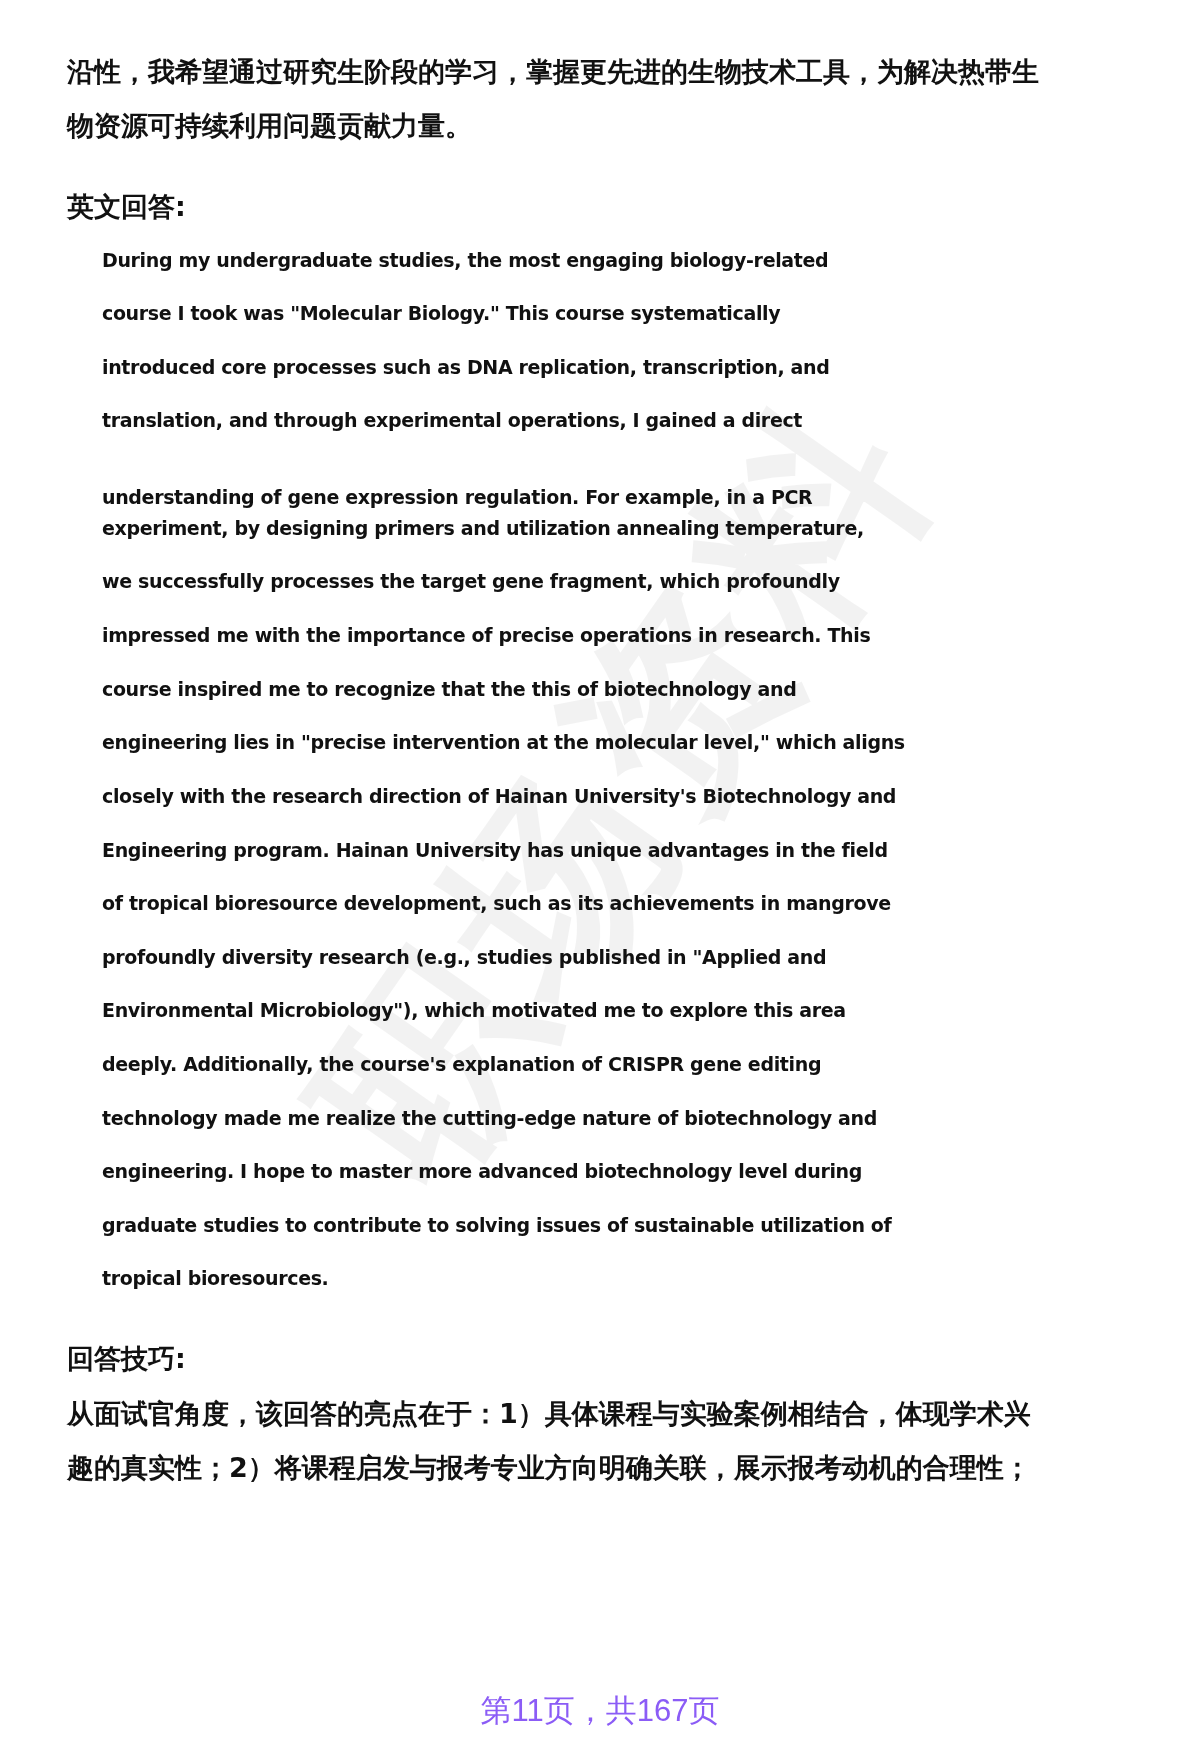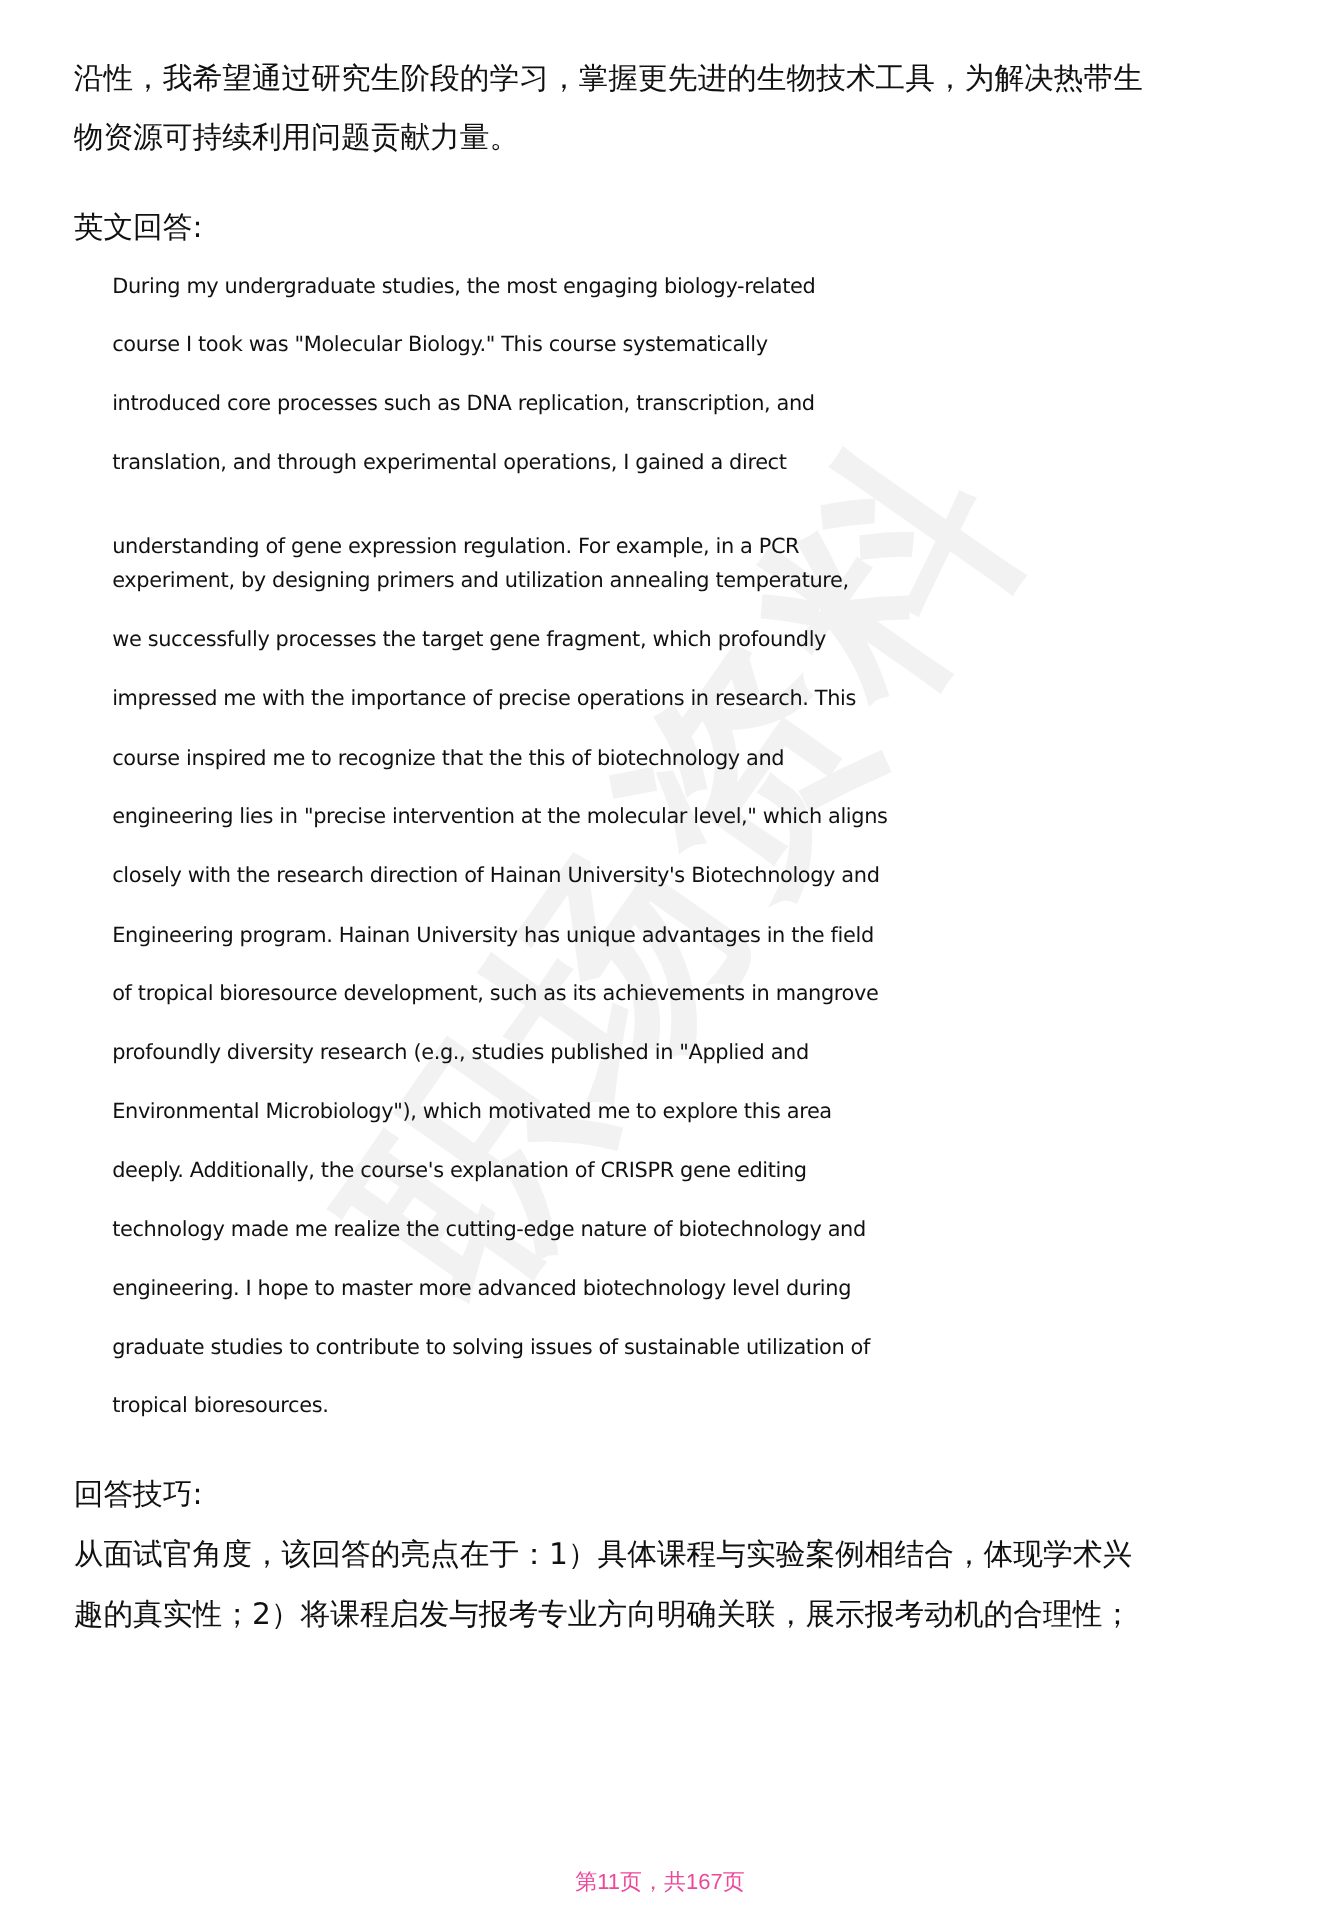--- a/index.html
+++ b/index.html
@@ -43,36 +43,37 @@
     width: 1100px;
     z-index: 1;
   }
   .line {
     position: absolute;
     left: 0;
     white-space: nowrap;
     font-size: 27px;
     line-height: 34px;
     height: 34px;
+    font-weight: bold;
   }
   .line.en {
     font-size: 19px;
     letter-spacing: -0.35px;
     margin-left: 35px;
   }
   .footer {
     position: absolute;
     left: 0;
     width: 1200px;
     top: 1693px;
     text-align: center;
-    font-size: 20px;
+    font-size: 31px;
     line-height: 36px;
     font-family: "Liberation Sans", "DejaVu Sans", sans-serif;
-    color: #ec4899;
+    color: #8b5cf6;
     z-index: 1;
   }
 </style>
 </head>
 <body>
 
 <div class="page">
 
   <div class="watermark">职场资料</div>
 

